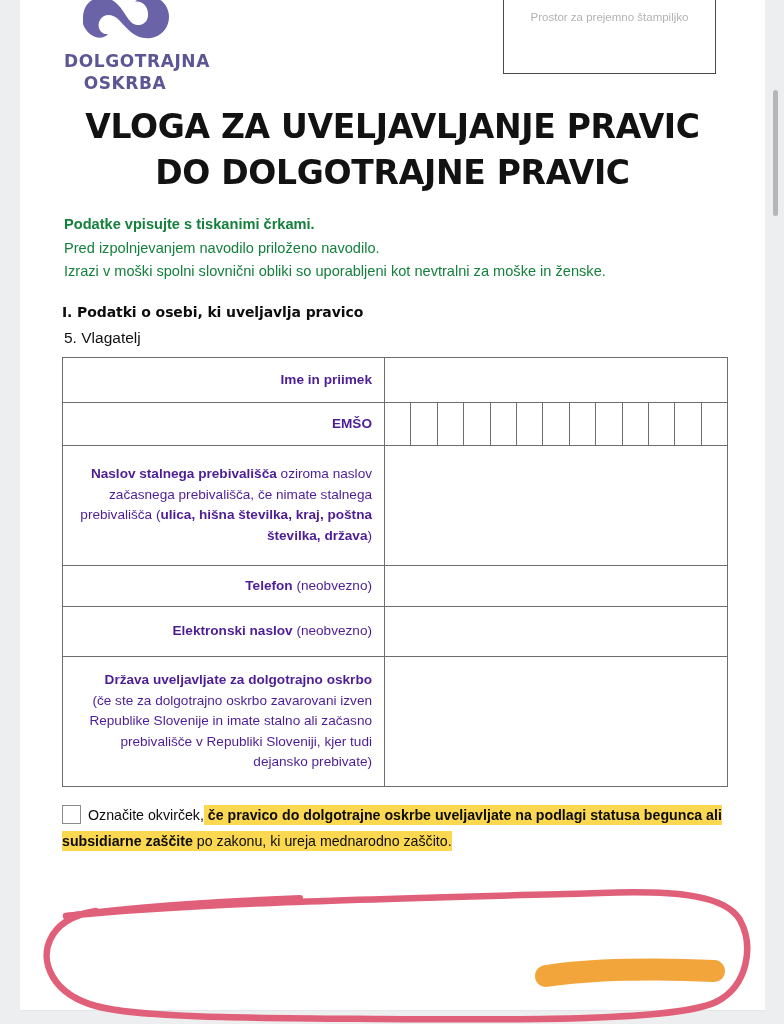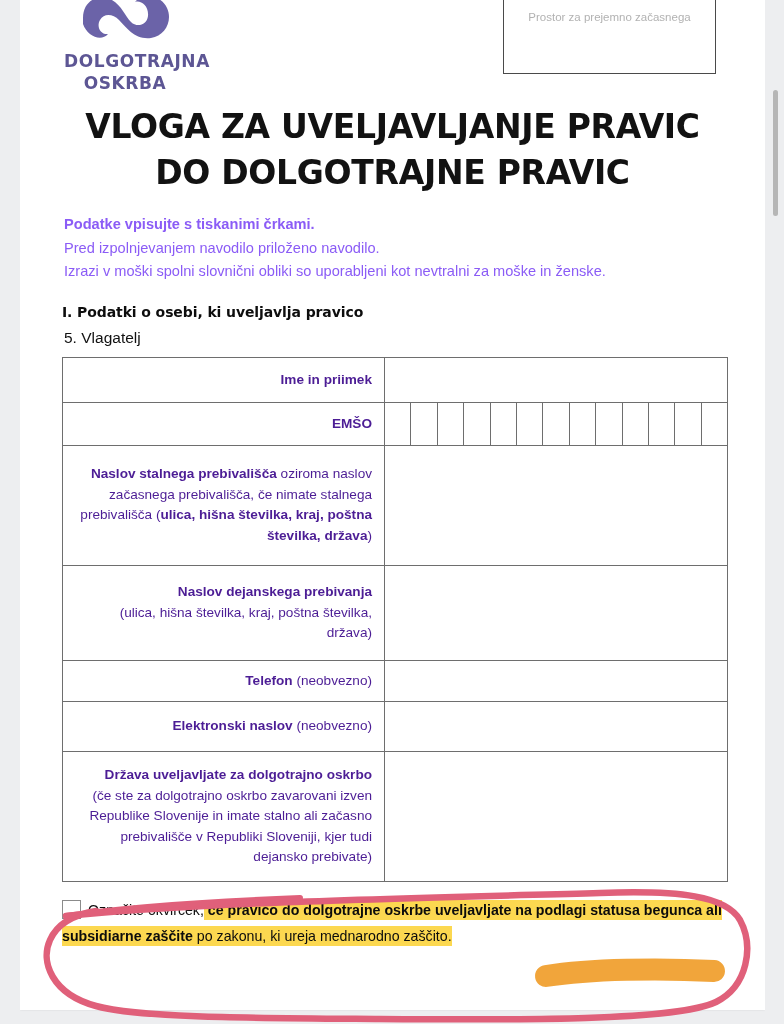--- a/index.html
+++ b/index.html
@@ -70,21 +70,21 @@
     font-weight: 700;
     line-height: 1.38;
     letter-spacing: -0.3px;
     color: #121212;
   }
   
   .intro {
     margin: 18px 0 0 44px;
     font-size: 14.6px;
     line-height: 1.62;
-    color: #8b5cf6;
+    color: #15803d;
   }
   .intro .b { font-weight: 700; }
   
   .sec-head {
     margin: 20px 0 0 42px;
     font-family: "DejaVu Sans", sans-serif;
     font-size: 14px;
     font-weight: 700;
     color: #0d0d0d;
     letter-spacing: -0.1px;
@@ -218,21 +218,21 @@
                      C70 14, 88 17, 94 30 C100 43, 92 58, 78 60
                      C62 62, 54 50, 46 42 C40 36, 31 35, 27 42
                      C23 49, 28 57, 35 56 C28 64, 14 58, 10 46 Z"></path>
           </g>
         </svg>
         <div class="logo-text">DOLGOTRAJNA</div>
         <div class="logo-text">OSKRBA</div>
       </div>
 
       <div class="stamp-box">
-        <div class="stamp-text">Prostor za prejemno začasnega</div>
+        <div class="stamp-text">Prostor za prejemno štampiljko</div>
       </div>
     </div>
 
     <div class="doc-title">
       <div>VLOGA ZA UVELJAVLJANJE PRAVIC</div>
       <div>DO DOLGOTRAJNE PRAVIC</div>
     </div>
 
     <div class="intro">
       <div class="b">Podatke vpisujte s tiskanimi črkami.</div>
@@ -275,27 +275,20 @@
           </td>
         </tr>
 
         <tr class="r-addr1">
           <td class="lbl">
             <span class="b">Naslov stalnega prebivališča</span><span> oziroma naslov začasnega prebivališča, če nimate stalnega prebivališča (</span><span class="b">ulica, hišna številka, kraj, poštna številka, država</span><span>)</span>
           </td>
           <td class="val"></td>
         </tr>
 
-        <tr class="r-addr2">
-          <td class="lbl">
-            <span class="b">Naslov dejanskega prebivanja</span><br>
-            <span>(ulica, hišna številka, kraj, poštna številka, država)</span>
-          </td>
-          <td class="val"></td>
-        </tr>
 
         <tr class="r-tel">
           <td class="lbl">
             <span class="b">Telefon</span><span> (neobvezno)</span>
           </td>
           <td class="val"></td>
         </tr>
 
         <tr class="r-mail">
           <td class="lbl">

